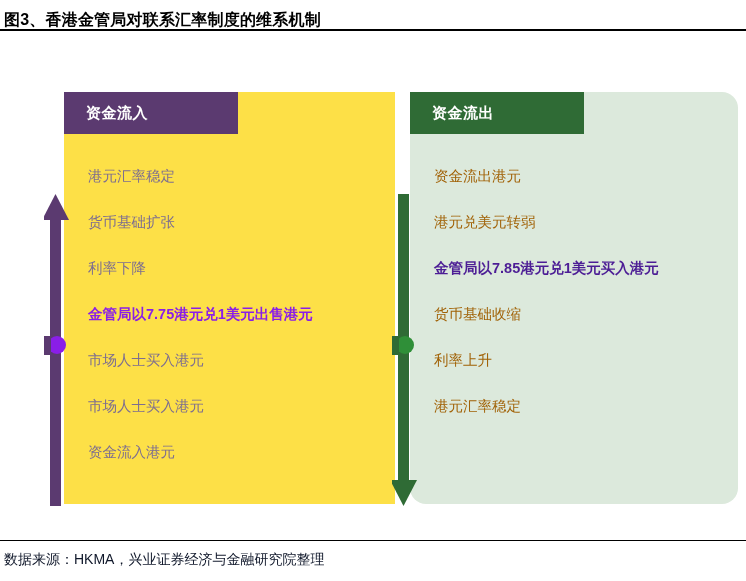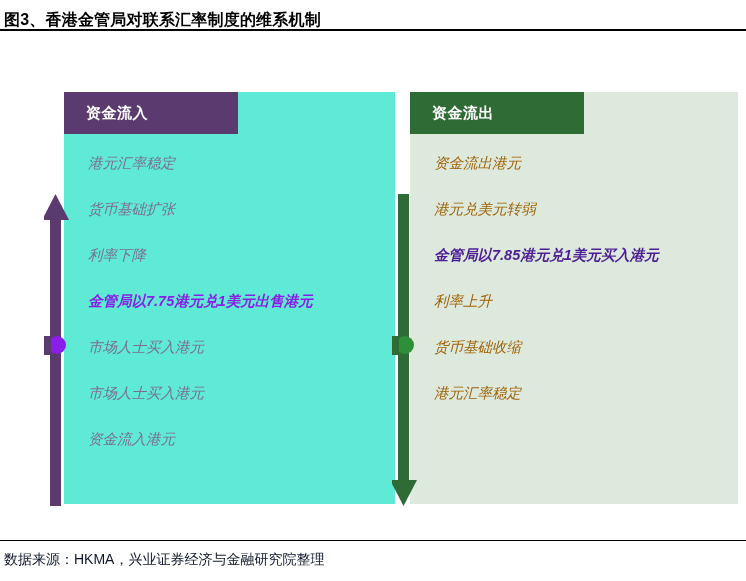--- a/index.html
+++ b/index.html
@@ -45,26 +45,27 @@
   }
 
   .panel {
     position: absolute;
     top: 62px;
     height: 412px;
   }
   #panel-inflow {
     left: 64px;
     width: 331px;
-    background: #5eead4;
+    background: #fde047;
   }
   #panel-outflow {
     left: 410px;
     width: 328px;
     background: #dce9dc;
+    border-radius: 16px;
   }
 
   .panel-header {
     position: absolute;
     left: 0px;
     top: 0px;
     height: 42px;
     width: 174px;
     display: flex;
     align-items: center;
@@ -78,23 +79,22 @@
   #header-inflow {
     background: #5b3a70;
   }
   #header-outflow {
     background: #2f6b35;
   }
 
   
   .steps {
     position: absolute;
-    top: 48px;
+    top: 61px;
     left: 24px;
-    font-style: italic;
   }
   .step {
     height: 46px;
     line-height: 46px;
     font-size: 14.5px;
     white-space: nowrap;
   }
   #panel-inflow .step { color: #7d6e90; }
   #panel-outflow .step { color: #a16207; }
 
@@ -179,22 +179,22 @@
       <rect x="0" y="142" width="7" height="19" fill="#5b3a70"></rect>
     </svg>
   </div>
 
   <div id="panel-outflow" class="panel">
     <div id="header-outflow" class="panel-header">资金流出</div>
     <div class="steps" id="steps-outflow">
         <div class="step">资金流出港元</div>
         <div class="step">港元兑美元转弱</div>
         <div class="step highlight">金管局以7.85港元兑1美元买入港元</div>
+        <div class="step">货币基础收缩</div>
         <div class="step">利率上升</div>
-        <div class="step">货币基础收缩</div>
         <div class="step">港元汇率稳定</div>
       </div>
   </div>
 
   <div id="arrow-outflow-wrap">
     <svg class="arrow-svg" width="34" height="312" viewBox="0 0 34 312">
 
       <rect x="6" y="0" width="11" height="290" fill="#2f6b35"></rect>
 
       <polygon points="11.5,312 25,286 -2,286" fill="#2f6b35"></polygon>

